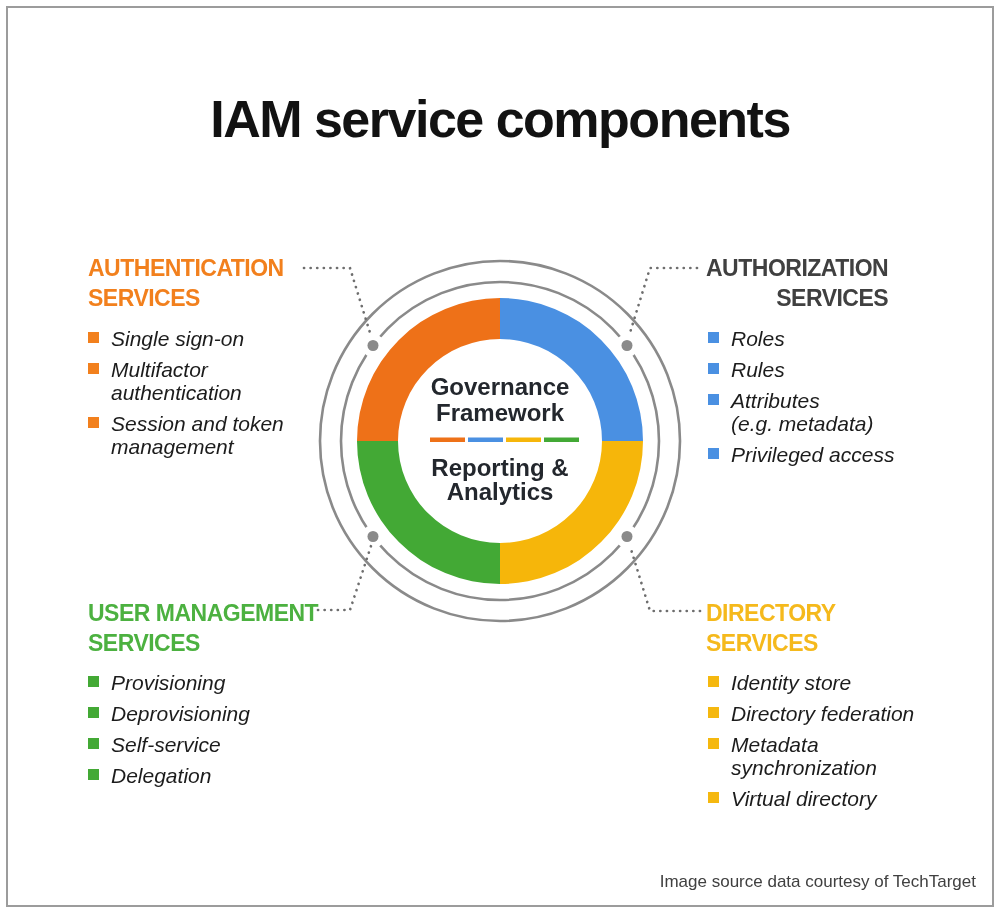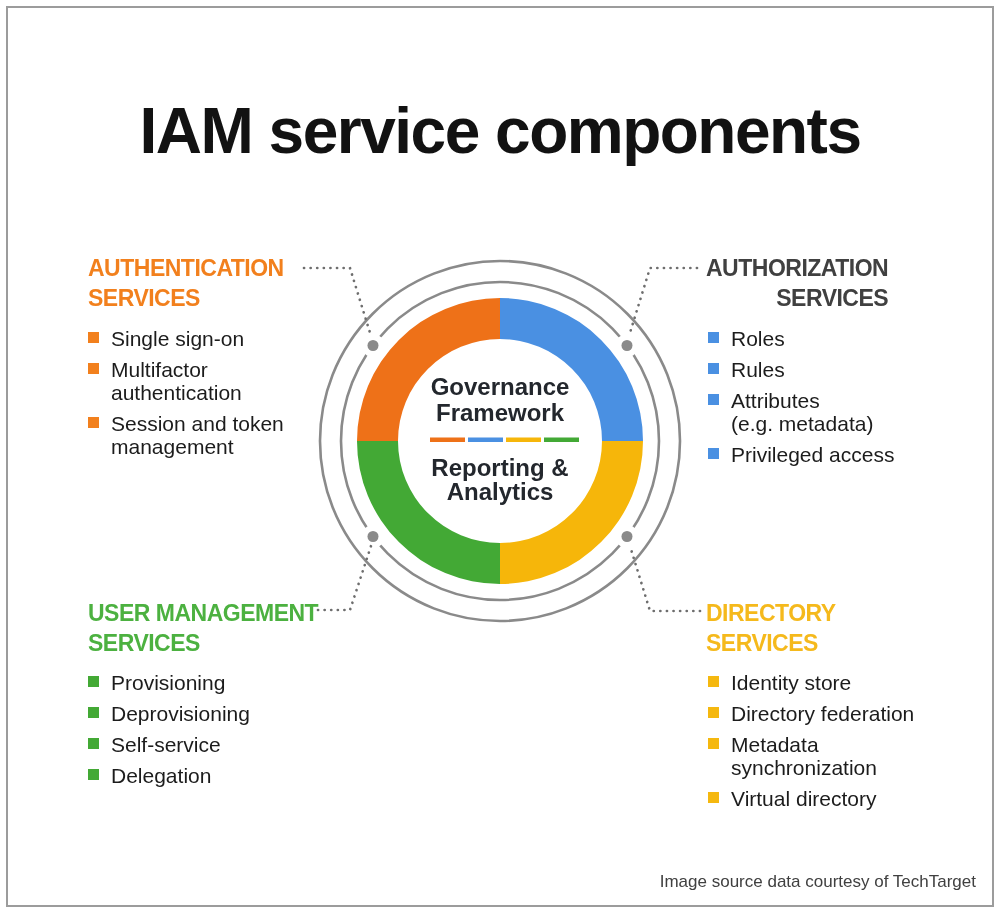--- a/index.html
+++ b/index.html
@@ -10,42 +10,42 @@
     font-family:"Liberation Sans", sans-serif;
     overflow:hidden;
   }
   .frame{
     position:absolute;left:6px;top:6px;right:6px;bottom:6px;
     border:2px solid #9c9c9c;
     pointer-events:none;
   }
   .page-title{
     position:absolute;left:0;right:0;top:88px;
-    margin:10px;text-align:center;
-    font-size:64px;font-weight:bold;letter-spacing:-1.5px;
+    margin:4px;text-align:center;
+    font-size:52px;font-weight:bold;letter-spacing:-1.5px;
     color:#121212;line-height:1.05;
   }
   .diagram-svg{position:absolute;left:0;top:0;}
   .center-label{
     position:absolute;left:350px;width:300px;
     text-align:center;font-weight:bold;color:#23272d;
     white-space:pre-line;
   }
   .center-top{top:374px;font-size:24px;line-height:26px;}
   .center-bottom{top:456px;font-size:24px;line-height:24px;}
   .section-heading{
     position:absolute;margin:0;
     font-size:23px;font-weight:bold;letter-spacing:-0.5px;
     line-height:30px;white-space:pre-line;
   }
   .h-auth{left:88px;top:253px;color:#F2801D;}
   .h-authz{left:706px;top:253px;color:#404040;text-align:right;}
   .h-um{left:88px;top:598px;color:#4CB140;}
   .h-dir{left:706px;top:598px;color:#F5B91C;}
-  .list{position:absolute;}
+  .list{position:absolute;font-style:italic;}
   .l-auth{left:88px;top:327px;}
   .l-authz{left:708px;top:327px;}
   .l-um{left:88px;top:671px;}
   .l-dir{left:708px;top:671px;}
   .li{display:flex;align-items:flex-start;margin-bottom:8px;}
   .sq{
     flex:0 0 auto;width:11px;height:11px;margin:5px 12px 0 0;
     display:inline-block;
   }
   .sq-auth{background:#F2801D;}

